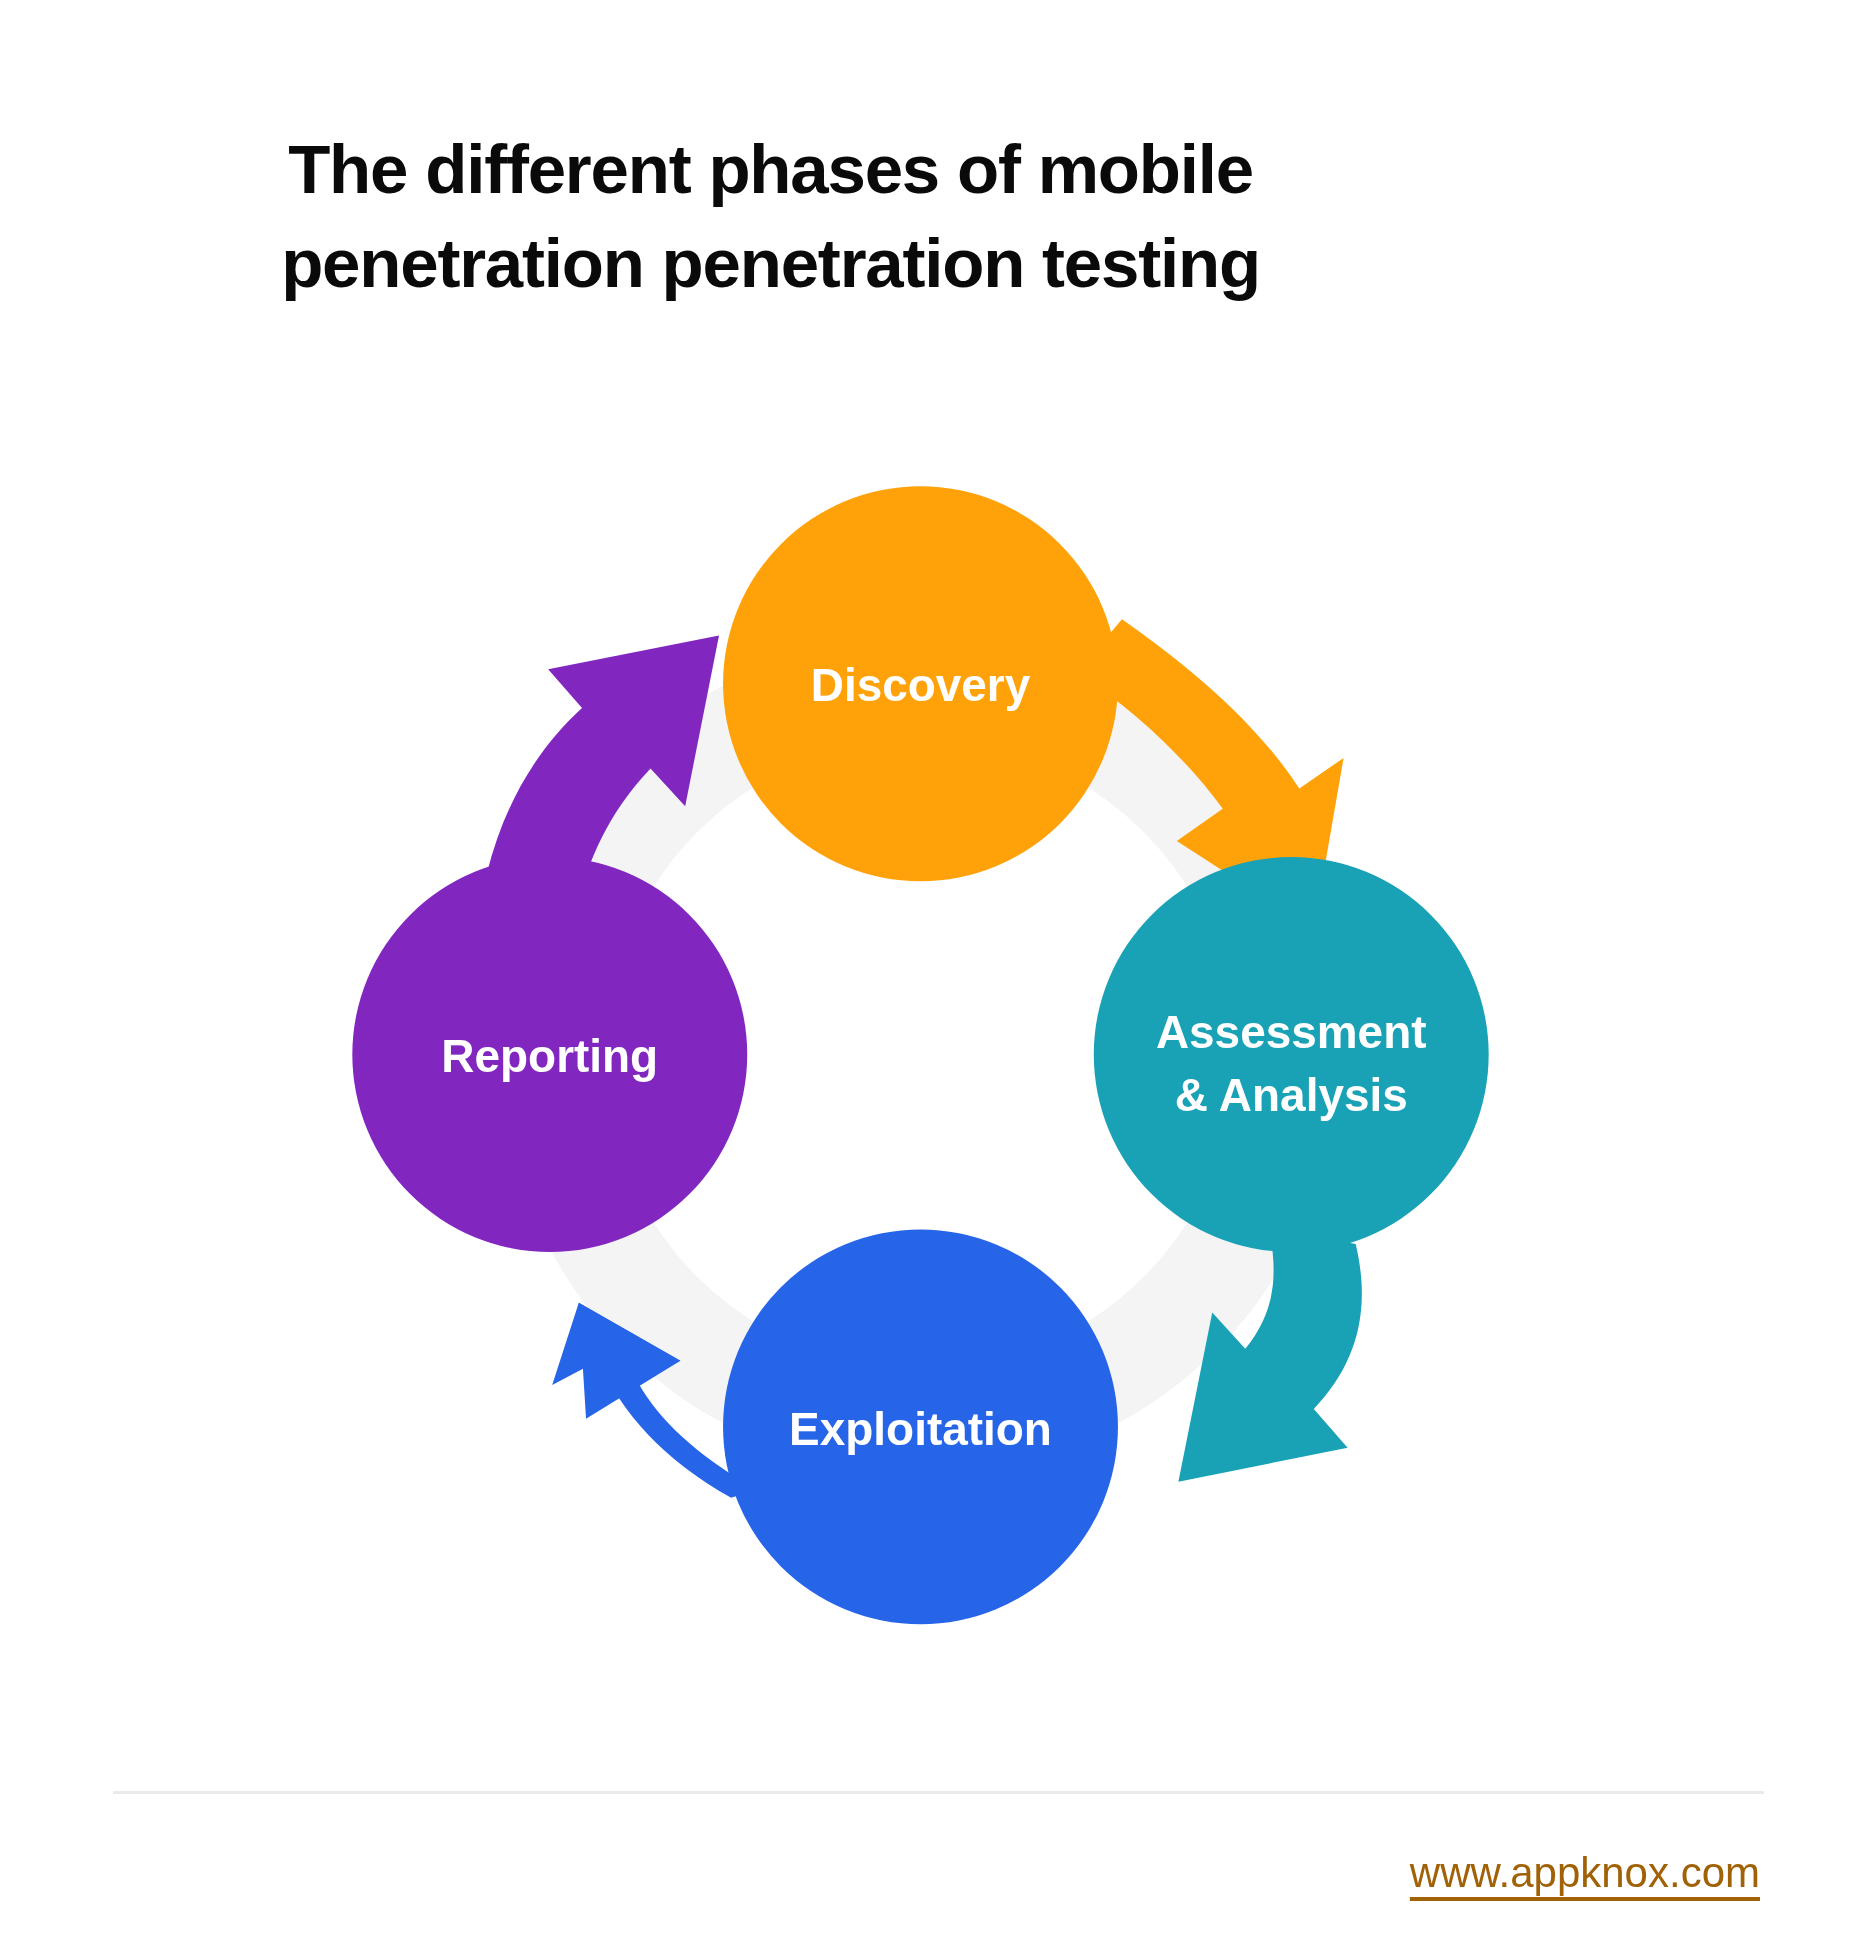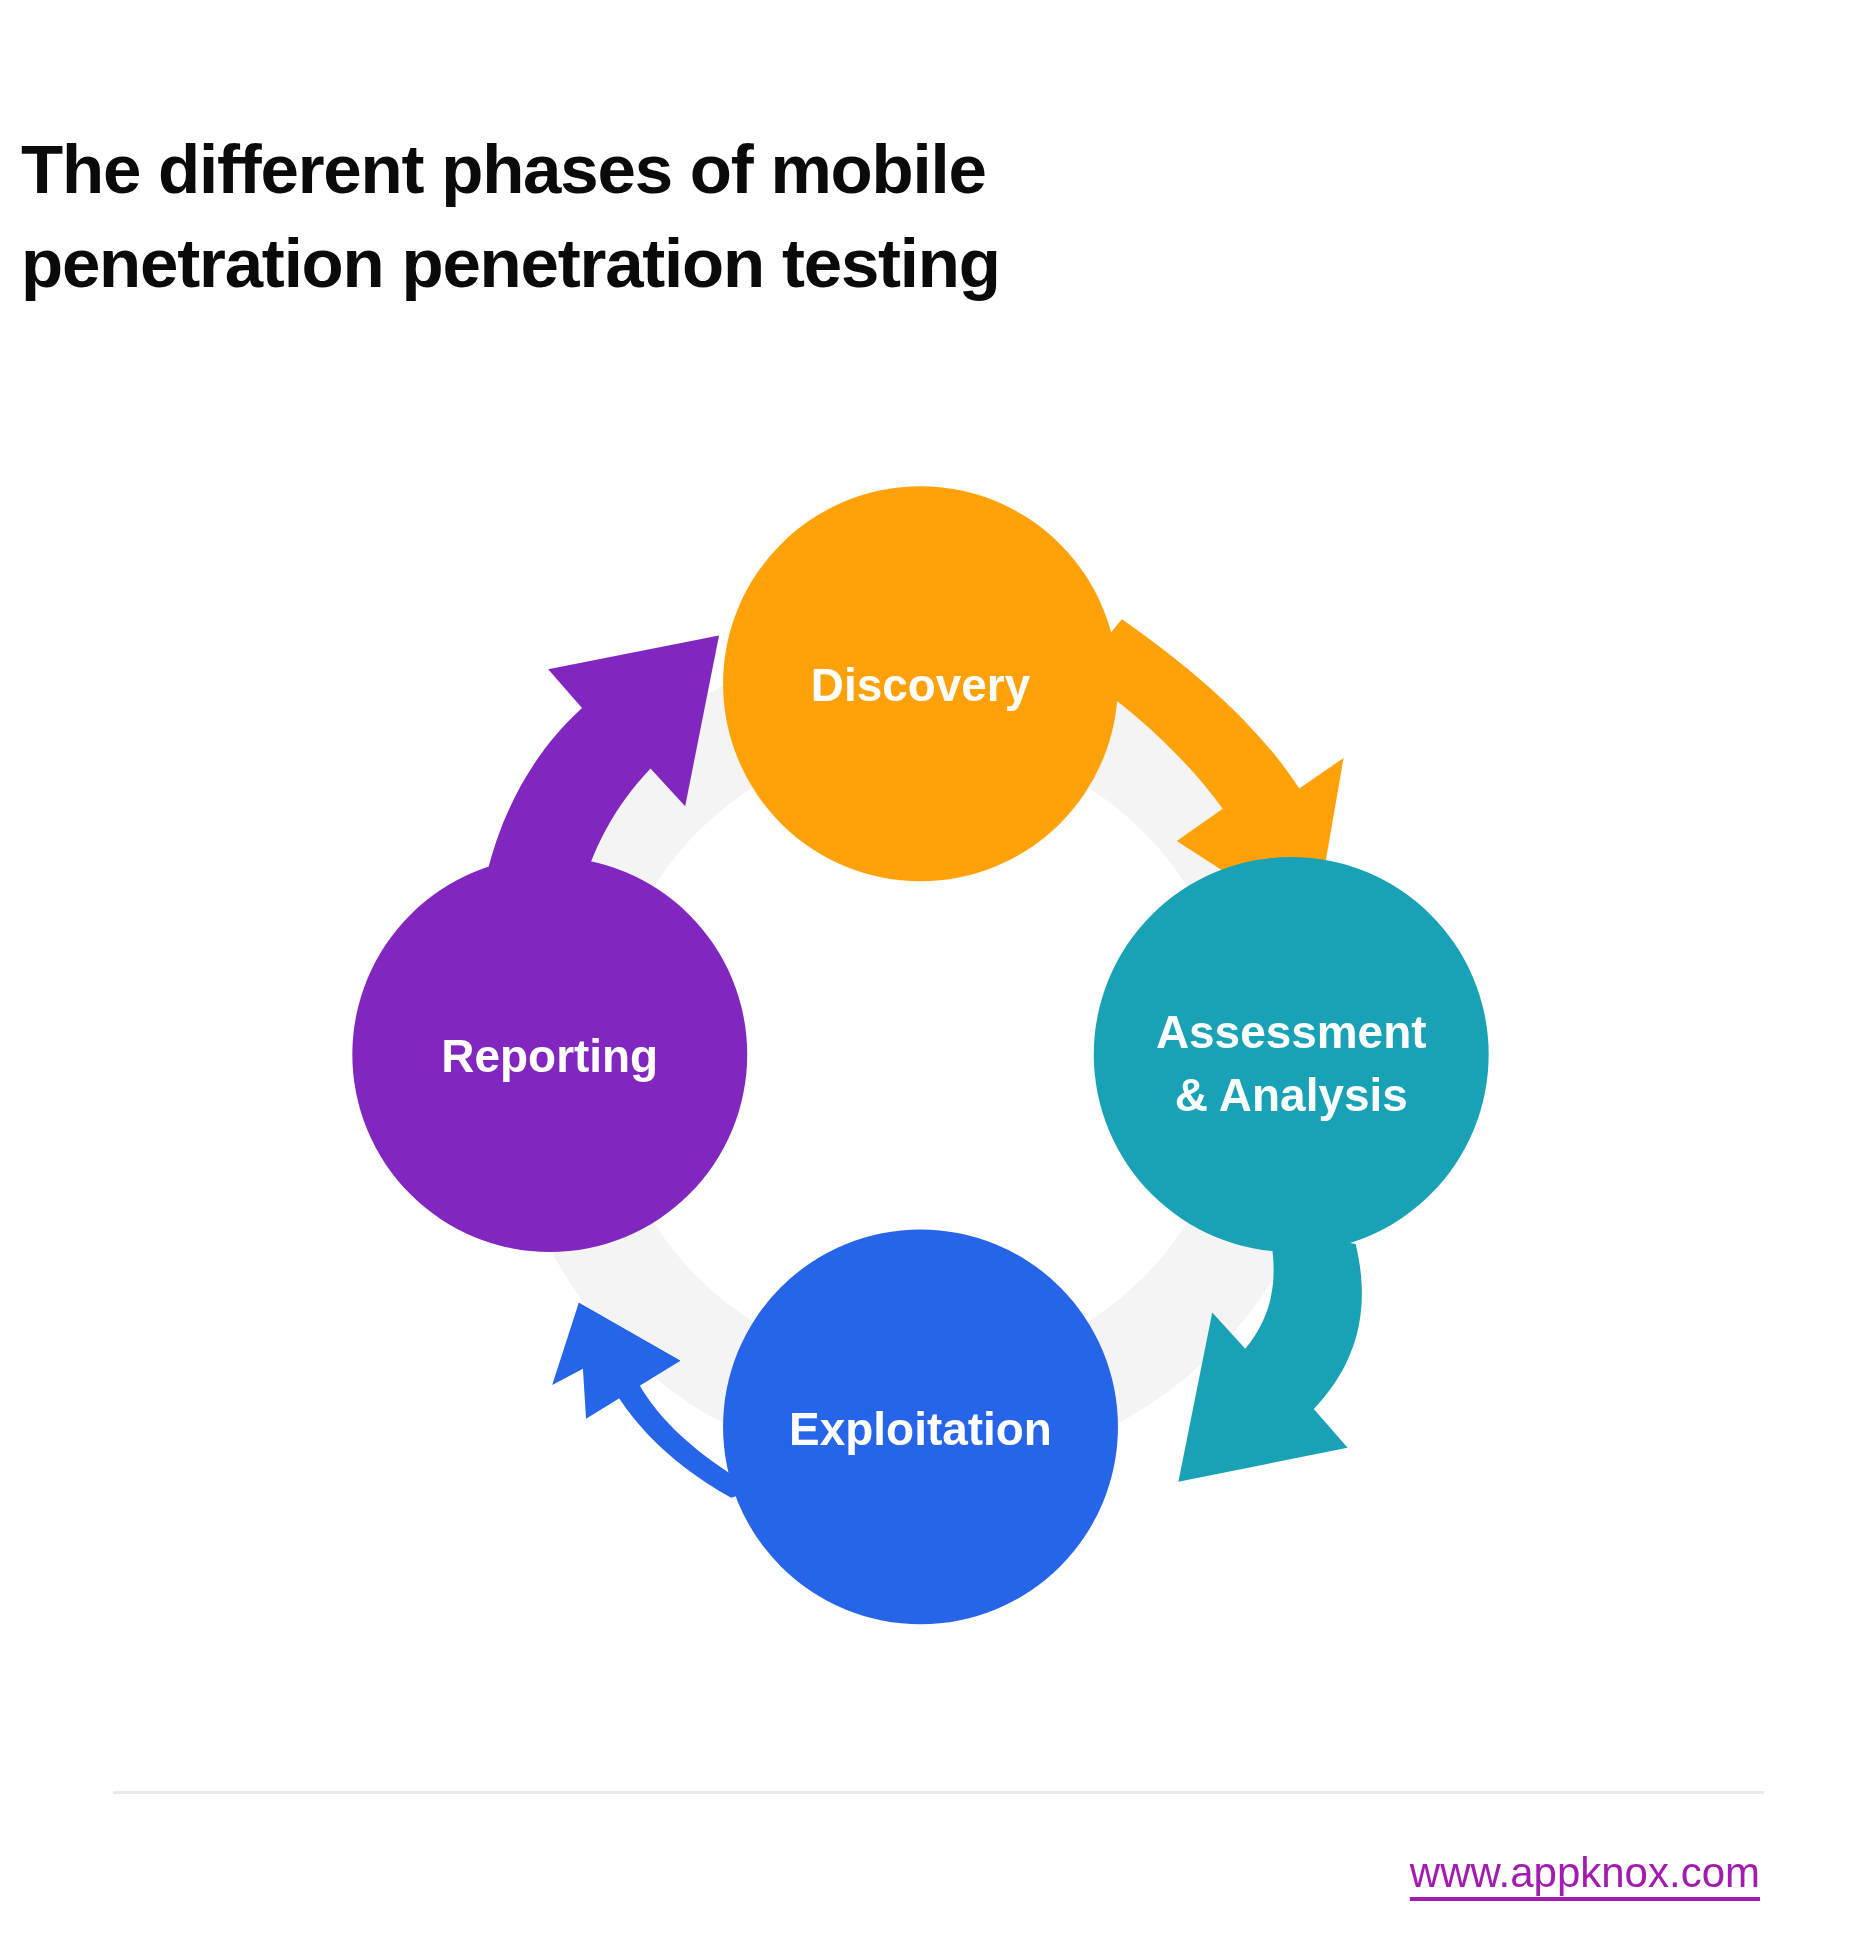--- a/index.html
+++ b/index.html
@@ -15,21 +15,21 @@
     font-family: "Liberation Sans", sans-serif;
     -webkit-font-smoothing: antialiased;
   }
 
   
   .title-block {
     position: absolute;
     left: 0;
     top: 123px;
     width: 1541px;
-    padding-left: 21px;
+    text-align: center;
   }
   .title-line {
     display: block;
     font-family: "Liberation Sans", sans-serif;
     font-weight: bold;
     font-size: 69px;
     line-height: 94px;
     letter-spacing: -1.2px;
     color: #0a0a0a;
   }
@@ -89,21 +89,21 @@
     font-weight: bold;
     position: relative;
   }
   .site-url {
     position: absolute;
     right: 113px;
     top: 24px;
     font-family: "Liberation Sans", sans-serif;
     font-size: 42px;
     line-height: 53px;
-    color: #a21caf;
+    color: #a16207;
     text-decoration: underline;
     text-underline-offset: 9.7px;
     white-space: nowrap;
   }
 </style>
 </head>
 <body>
 
 <div class="title-block">
   <span class="title-line">The different phases of mobile</span>

